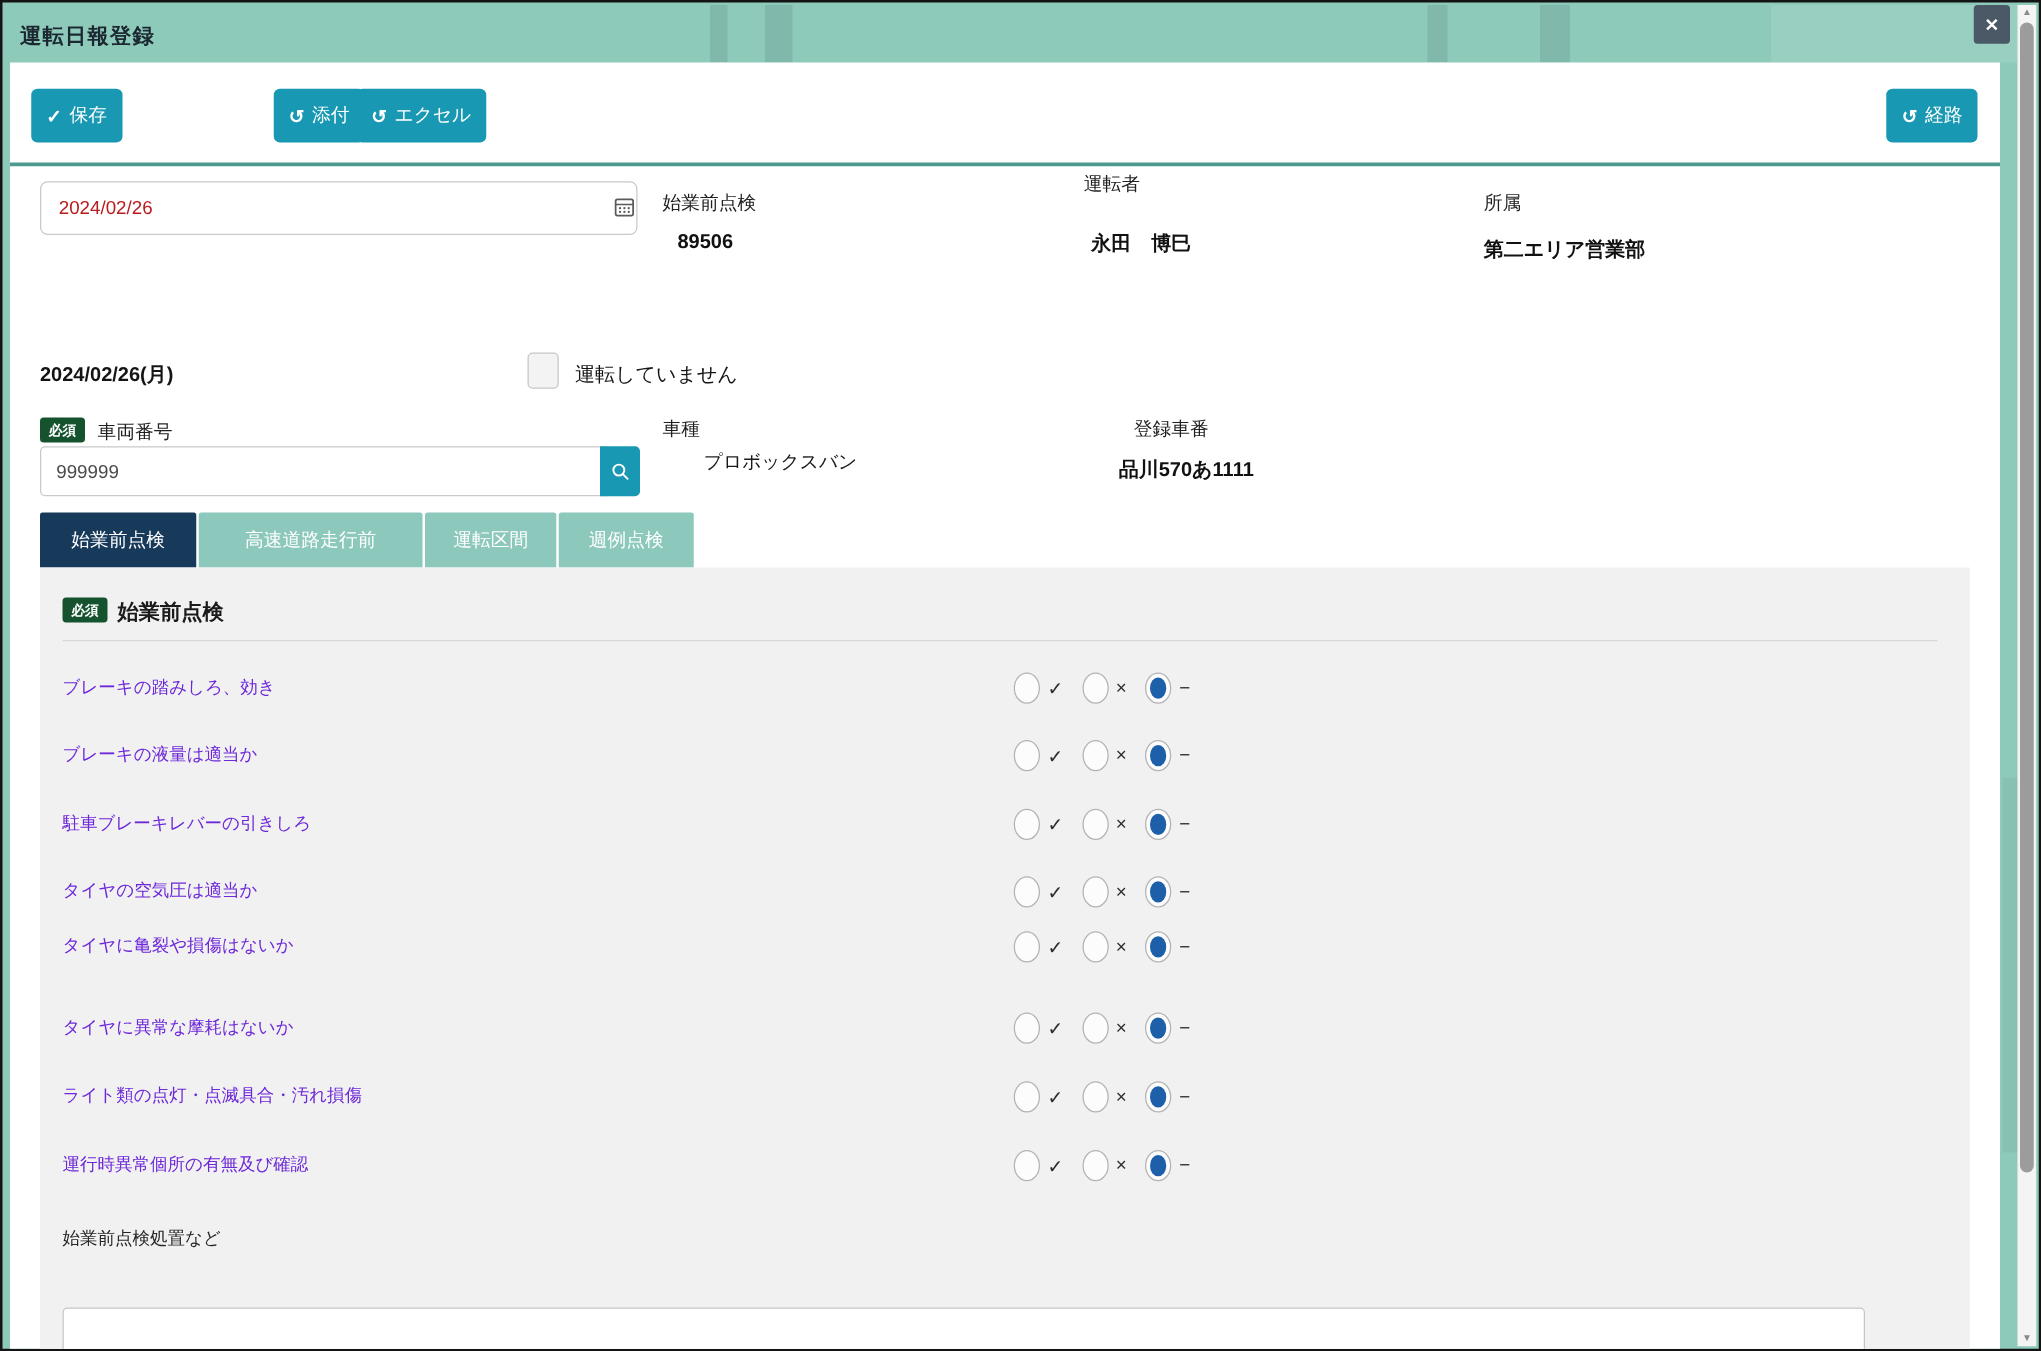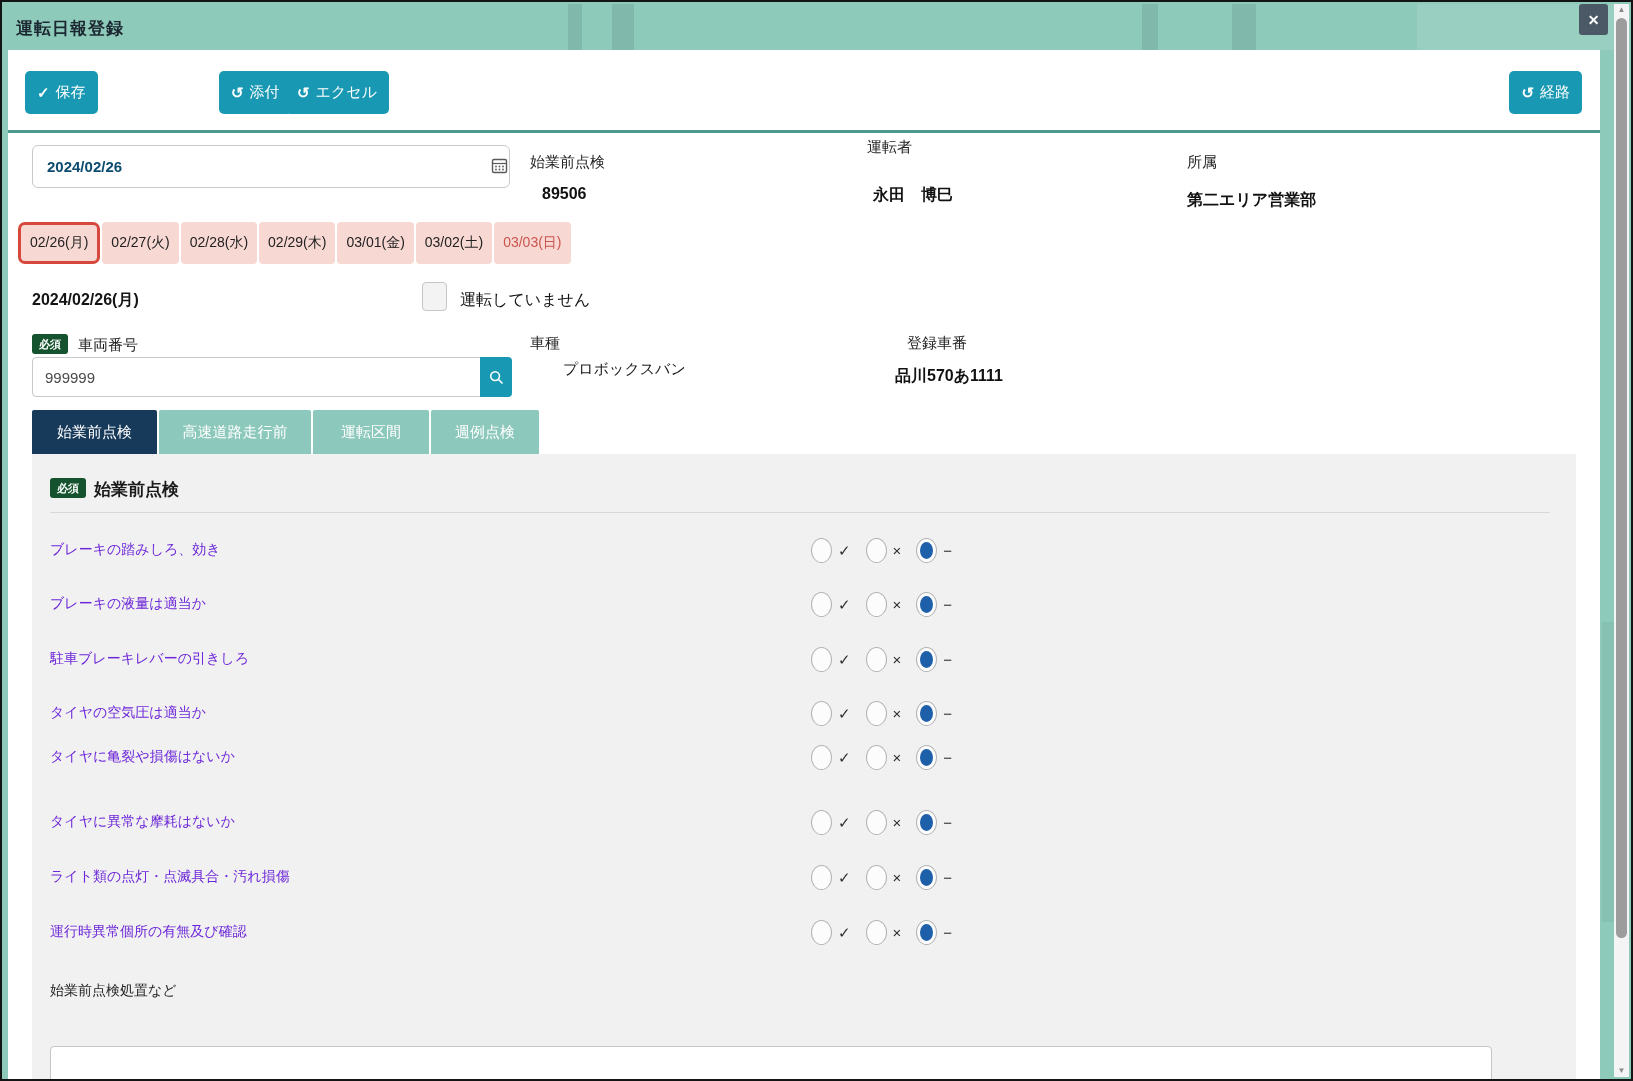--- a/index.html
+++ b/index.html
@@ -22,21 +22,21 @@
   
   .modal { position:absolute; left:6px; top:48px; width:1592px; height:1031px; background:#fff; }
   .divider { position:absolute; left:0; top:80px; width:100%; height:3px; background:#4c9a8e; }
 
   .tbtn { position:absolute; top:21px; height:43px; background:#1898b2; color:#fff; border:none; border-radius:5px;
           font-family:inherit; font-size:15px; display:flex; align-items:center; justify-content:center; gap:6px; cursor:pointer; padding:0 12px; }
   .tbtn .ico { font-size:15px; font-weight:bold; }
 
   
   .date-input { position:absolute; left:24px; top:95px; width:478px; height:43px; border:1px solid #c9c9c9; border-radius:6px;
-                padding:0 36px 0 14px; font-family:inherit; font-size:15px; color:#0c4a6e; background:#fff;font-weight:bold; }
+                padding:0 36px 0 14px; font-family:inherit; font-size:15px; color:#b91c1c; background:#fff; }
   .cal-ico { position:absolute; left:482px; top:106px; cursor:pointer; }
   .lbl { position:absolute; font-size:15px; color:#1f1f1f; }
   .val { position:absolute; font-size:16px; font-weight:bold; color:#111; }
 
   
   .dtabs { position:absolute; left:10px; top:172px; display:flex; gap:2px; }
   .dtab { height:42px; padding:0 9px; background:#f8d8d3; border-radius:4px; font-size:14px; color:#222;
           display:flex; align-items:center; cursor:pointer; }
   .dtab.sel { border:3px solid #d6483c; border-radius:7px; }
   .dtab.sun { color:#ca544d; }
@@ -136,43 +136,20 @@
           <circle cx="13" cy="13.5" r="0.9" fill="#5a5a5a"></circle>
       </svg>
     </span>
     <span class="lbl" style="left:522px;top:103px;">始業前点検</span>
     <span class="val" style="left:534px;top:135px;">89506</span>
     <span class="lbl" style="left:859px;top:88px;">運転者</span>
     <span class="val" style="left:865px;top:135px;">永田　博巳</span>
     <span class="lbl" style="left:1179px;top:103px;">所属</span>
     <span class="val" style="left:1179px;top:140px;">第二エリア営業部</span>
 
-    <div class="dtabs">
-      <div class="dtab sel">
-          <span>02/26(月)</span>
-        </div>
-      <div class="dtab">
-          <span>02/27(火)</span>
-        </div>
-      <div class="dtab">
-          <span>02/28(水)</span>
-        </div>
-      <div class="dtab">
-          <span>02/29(木)</span>
-        </div>
-      <div class="dtab">
-          <span>03/01(金)</span>
-        </div>
-      <div class="dtab">
-          <span>03/02(土)</span>
-        </div>
-      <div class="dtab sun">
-          <span>03/03(日)</span>
-        </div>
-    </div>
 
     <span class="day-date">2024/02/26(月)</span>
     <div class="chkbox"></div>
     <span class="chkbox-lbl">運転していません</span>
 
     <span class="badge" style="left:24px;top:284px;">必須</span>
     <span class="lbl" style="left:70px;top:286px;">車両番号</span>
     <input class="veh-input" value="999999" style="">
     <button class="search-btn">
       <svg width="17" height="17" viewBox="0 0 24 24">
@@ -182,24 +159,24 @@
     </button>
     <span class="lbl" style="left:522px;top:284px;">車種</span>
     <span class="veh-type">プロボックスバン</span>
     <span class="lbl" style="left:899px;top:284px;">登録車番</span>
     <span class="val" style="left:887px;top:316px;">品川570あ1111</span>
 
     <div class="mtabs">
       <div class="mtab active" style="width:125px;">
           <span>始業前点検</span>
         </div>
-      <div class="mtab" style="width:152px;justify-content:center;">
+      <div class="mtab" style="width:179px;justify-content:center;">
           <span>高速道路走行前</span>
         </div>
-      <div class="mtab" style="width:116px;align-items:center;">
+      <div class="mtab" style="width:105px;align-items:center;">
           <span>運転区間</span>
         </div>
       <div class="mtab" style="width:108px;">
           <span>週例点検</span>
         </div>
     </div>
 
     <div class="panel">
       <span class="badge" style="left:18px;top:24px;">必須</span>
       <span class="panel-title">始業前点検</span>

